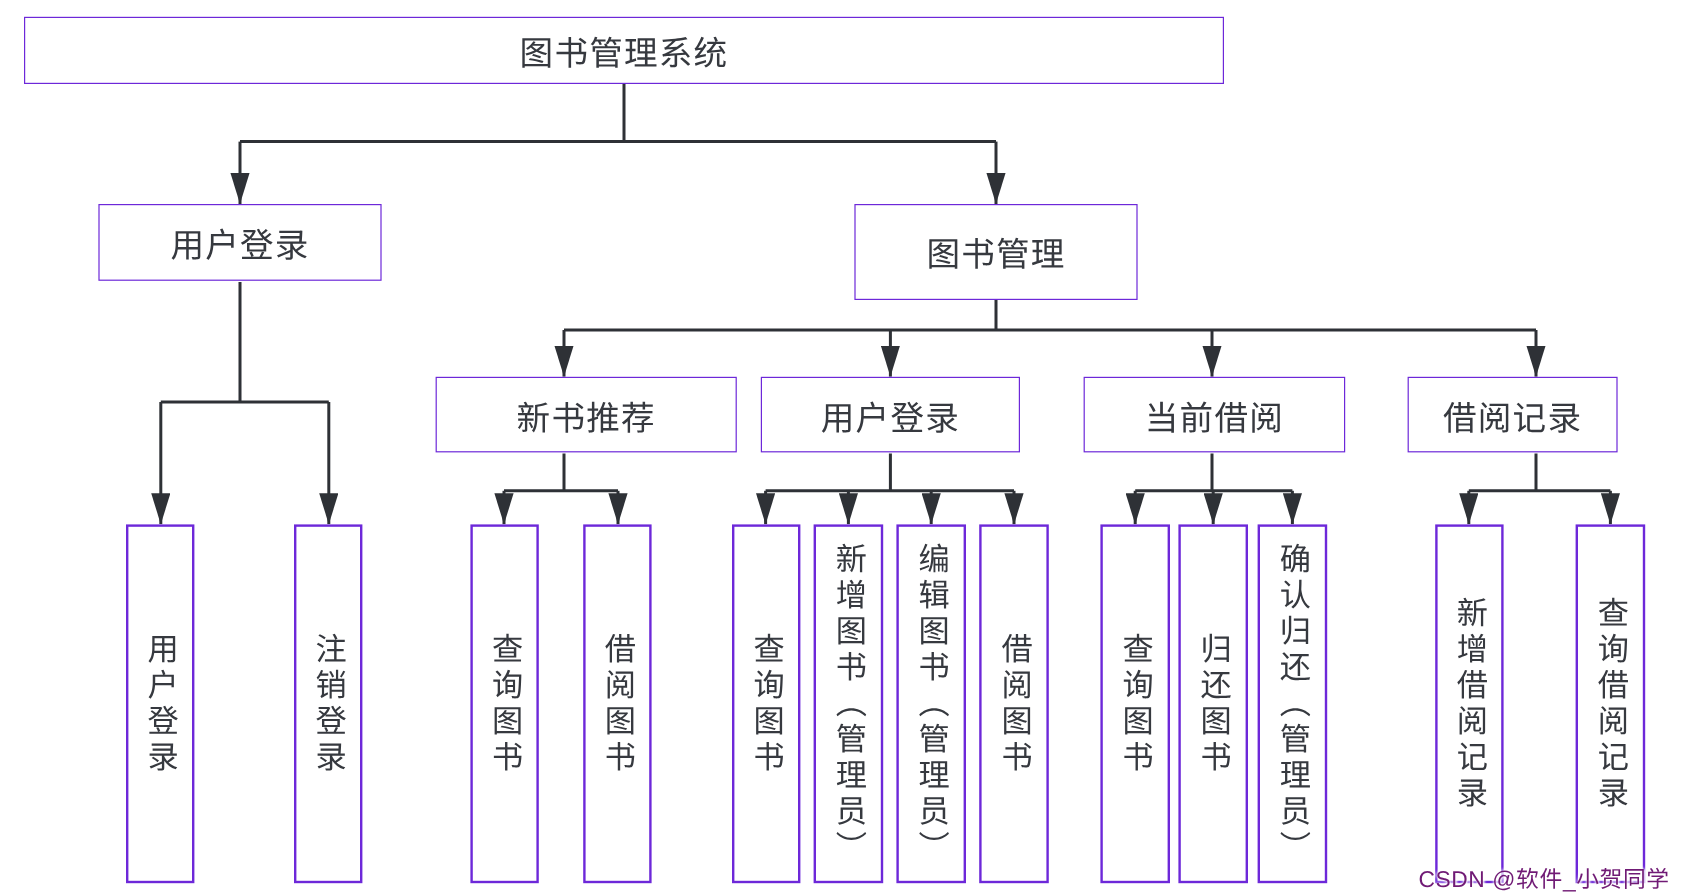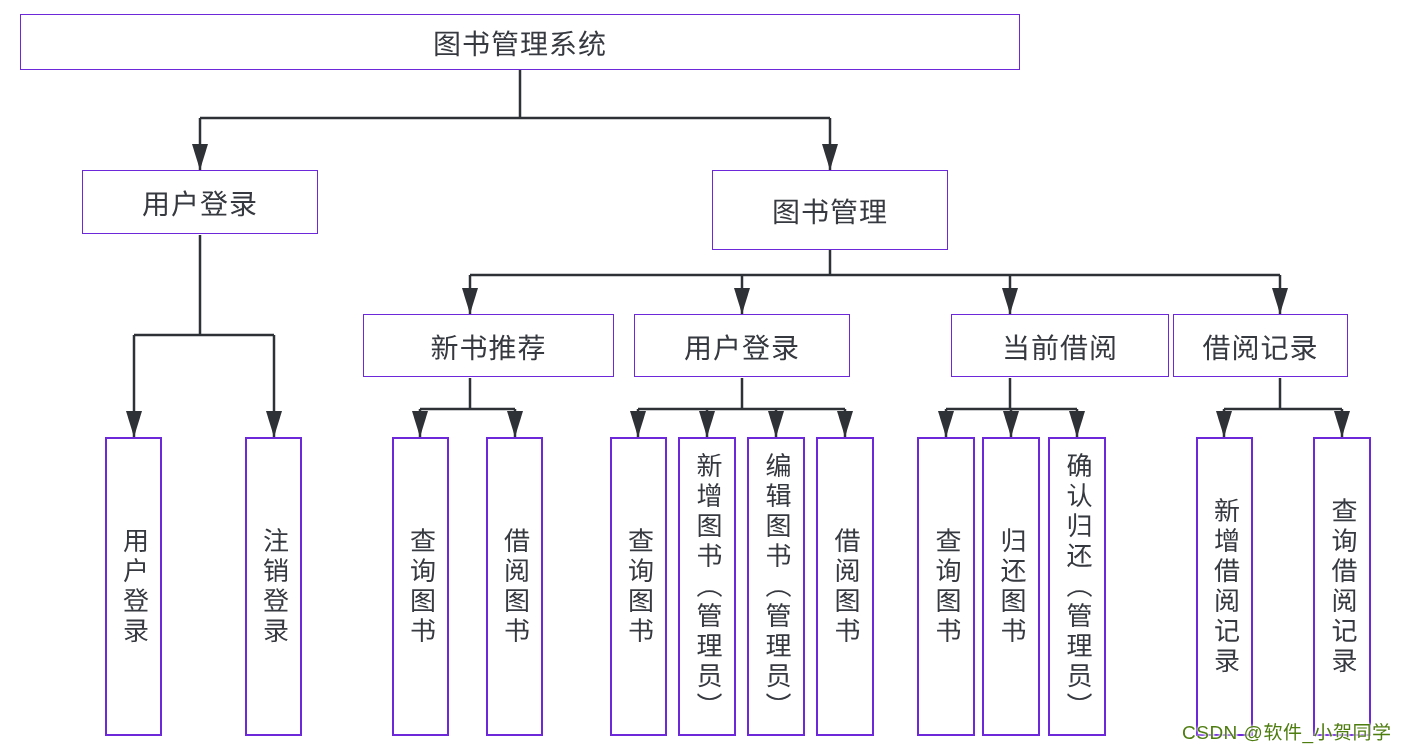--- a/index.html
+++ b/index.html
@@ -44,21 +44,21 @@
     line-height: 1;
     white-space: normal;
   }
   .watermark {
     position: absolute;
     left: 1182px;
     top: 717px;
     z-index: 3;
     font-size: 19px;
     letter-spacing: 0.5px;
-    color: #4d7c0f;
+    color: #701a75;
     text-shadow: 0 0 3px #ffffff, 0 0 3px #ffffff, 1px 1px 2px #ffffff;
     white-space: nowrap;
   }
 </style>
 </head>
 <body>
 
 <div class="canvas">
 
   <svg class="connectors" width="1405" height="747" viewBox="0 0 1405 747">
@@ -104,21 +104,21 @@
     </g>
   </svg>
 
   <div class="node" style="left:20px; top:14px; width:1000px; height:56px;">图书管理系统</div>
 
   <div class="node" style="left:82px; top:170px; width:236px; height:64px;">用户登录</div>
   <div class="node" style="left:712px; top:170px; width:236px; height:80px;">图书管理</div>
 
   <div class="node" style="left:363px; top:314px; width:251px; height:63px;">新书推荐</div>
   <div class="node" style="left:634px; top:314px; width:216px; height:63px;">用户登录</div>
-  <div class="node" style="left:903px; top:314px; width:218px; height:63px;margin-left:48px;">当前借阅</div>
+  <div class="node" style="left:903px; top:314px; width:218px; height:63px;">当前借阅</div>
   <div class="node" style="left:1173px; top:314px; width:175px; height:63px;">借阅记录</div>
 
   <div class="node leaf" style="left:105px; top:437px; width:57px; height:299px;">用户登录</div>
   <div class="node leaf" style="left:245px; top:437px; width:57px; height:299px;">注销登录</div>
 
   <div class="node leaf" style="left:392px; top:437px; width:57px; height:299px;">查询图书</div>
   <div class="node leaf" style="left:486px; top:437px; width:57px; height:299px;">借阅图书</div>
 
   <div class="node leaf" style="left:610px; top:437px; width:57px; height:299px;">查询图书</div>
   <div class="node leaf" style="left:678px; top:437px; width:58px; height:299px;">新增图书（管理员）</div>

